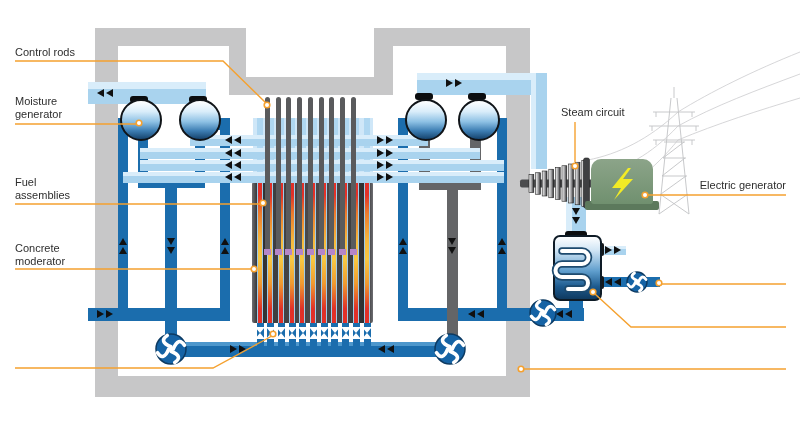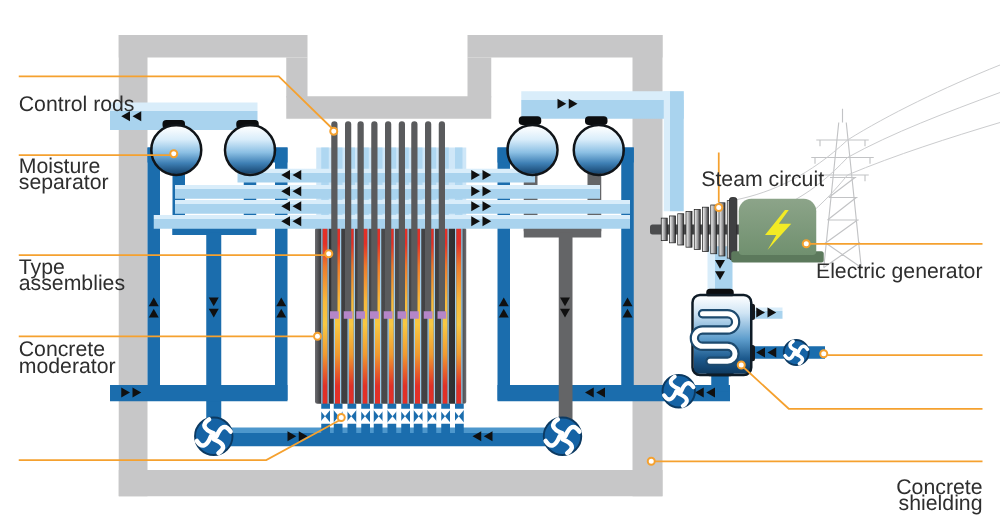--- a/index.html
+++ b/index.html
@@ -20,21 +20,21 @@
   .rod{background:#5A5B5D;border-radius:3px 3px 0 0;}
   .tip{background:#B586C8;}
   .sphere{border-radius:50%;border:2px solid #101418;
           background:linear-gradient(180deg,#FFFFFF 0%,#D9EDFA 28%,#8CC0E4 55%,#3E7FB4 78%,#16446E 100%);}
   .cap{background:#0B0D0F;border-radius:3px;}
   .blackport{background:#16191C;border-radius:2px;}
   .condenser{border:2px solid #0E1B26;border-radius:7px;
       background:linear-gradient(180deg,#FDFEFF 0%,#CFE4F4 22%,#5F9ECD 55%,#1D5A8E 80%,#0F3A60 100%);}
   .generator{background:linear-gradient(180deg,#8CA489 0%,#70906F 100%);border-radius:10px 10px 3px 3px;}
   .genbase{background:#5C795C;border-radius:2px;}
-  .lbl{color:#2E2E2E;font-size:17px;line-height:12.5px;white-space:pre-line;margin-top:32px;}
+  .lbl{color:#2E2E2E;font-size:11px;line-height:12.5px;white-space:pre-line;}
   .lblR{text-align:right;width:136px;}
   #title{right:14px;top:8px;text-align:right;font-weight:bold;font-size:17px;line-height:21px;color:#1C1C1C;white-space:pre-line;}
   #logo{right:13px;top:395px;text-align:right;font-weight:bold;}
   #logo .main{color:#2B8AA0;font-size:14.5px;letter-spacing:.2px;}
   #logo .tld{color:#909092;font-size:9.5px;}
   .arr{width:0;height:0;}
   svg.layer{position:absolute;left:0;top:0;pointer-events:none;}
 </style>
 </head>
 <body>
@@ -339,23 +339,22 @@
         <circle cx="575" cy="166" r="2.8" fill="#fff" stroke="#F5A12F" stroke-width="1.6"></circle>
         <circle cx="645" cy="195" r="2.8" fill="#fff" stroke="#F5A12F" stroke-width="1.6"></circle>
         <circle cx="659" cy="283" r="2.8" fill="#fff" stroke="#F5A12F" stroke-width="1.6"></circle>
         <circle cx="593" cy="292" r="2.8" fill="#fff" stroke="#F5A12F" stroke-width="1.6"></circle>
         <circle cx="521" cy="369" r="2.8" fill="#fff" stroke="#F5A12F" stroke-width="1.6"></circle>
       </g>
   </svg>
 
   <div class="abs lbl" style="left:15px;top:46px">Control rods</div>
   <div class="abs lbl" style="left:15px;top:95px">Moisture
-separator</div>
-  <div class="abs lbl" style="left:15px;top:176px">Type
+generator</div>
+  <div class="abs lbl" style="left:15px;top:176px">Fuel
 assemblies</div>
   <div class="abs lbl" style="left:15px;top:242px">Concrete
 moderator</div>
   <div class="abs lbl" style="left:561px;top:106px">Steam circuit</div>
   <div class="abs lbl lblR" style="left:650px;top:179px">Electric generator</div>
-  <div class="abs lbl lblR" style="left:650px;top:352px">Concrete shielding</div>
 
 
 </div>
 
 </body></html>

